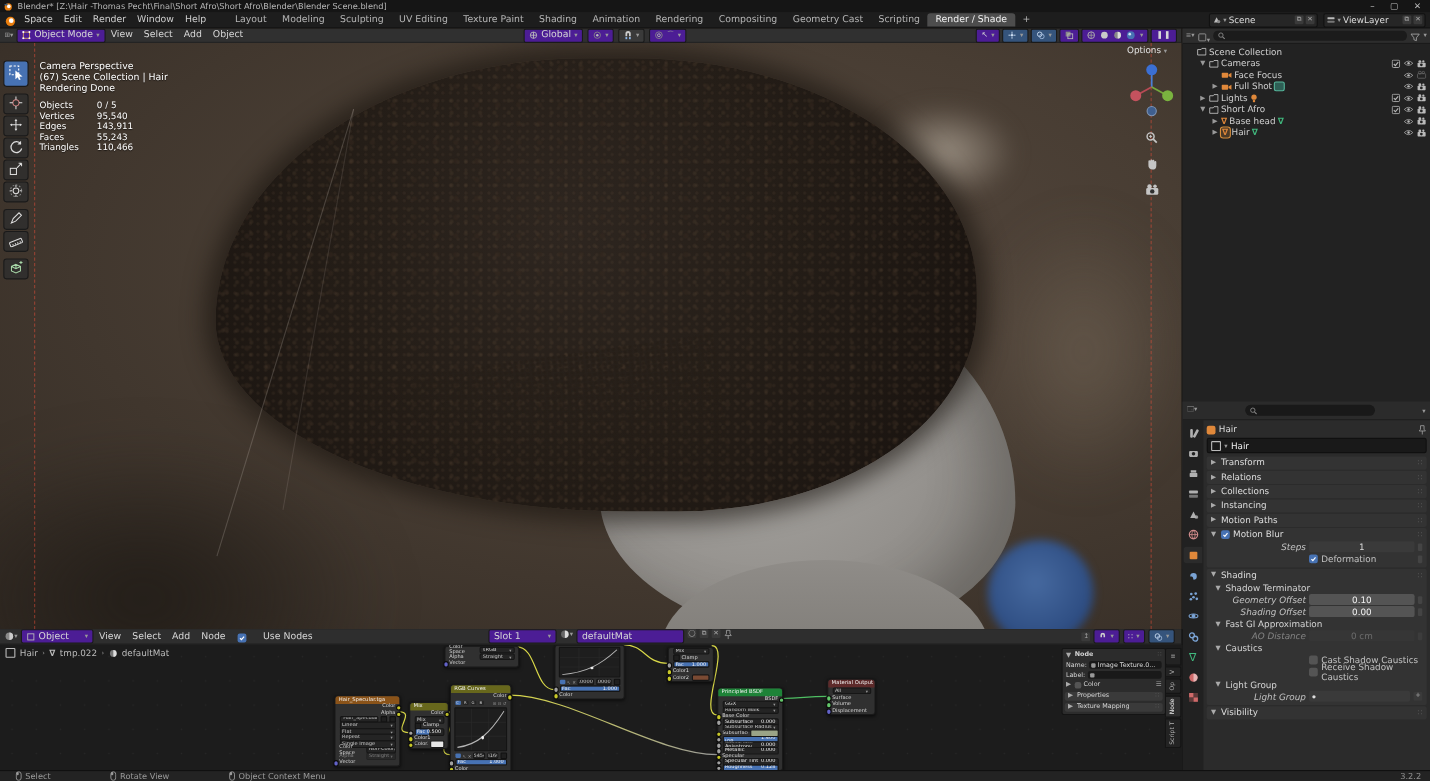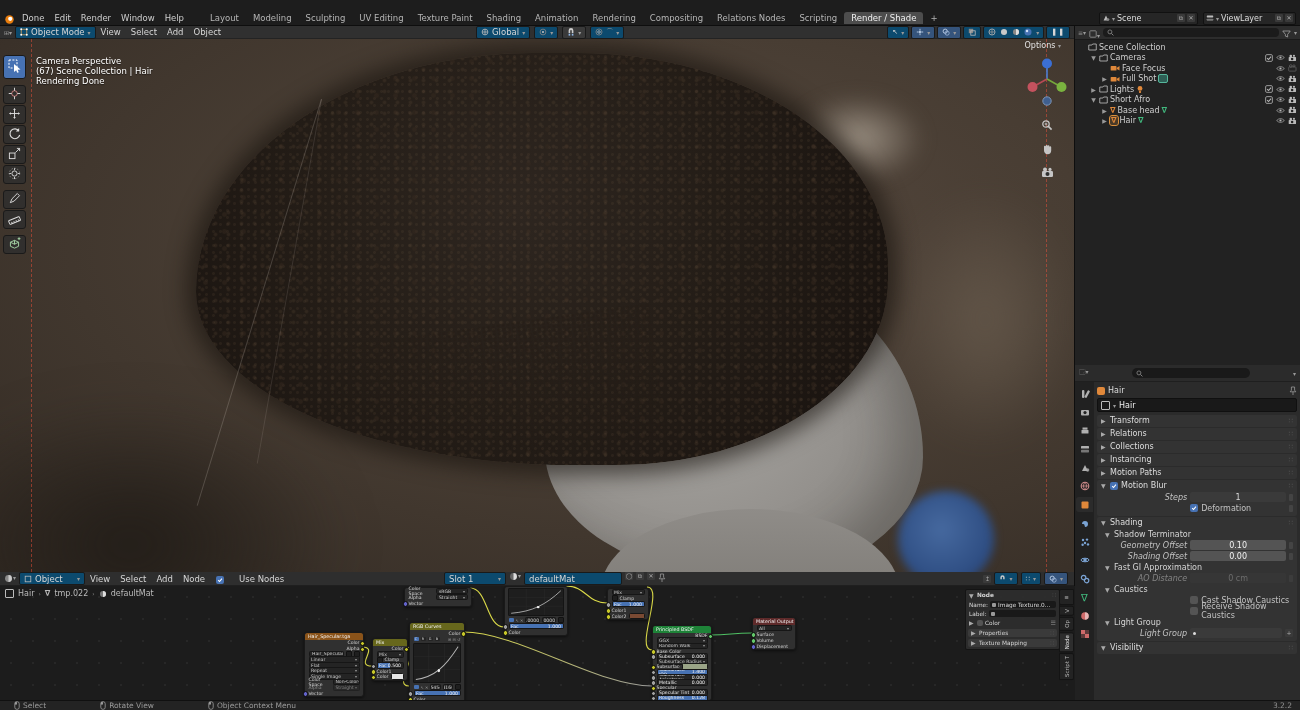--- a/index.html
+++ b/index.html
@@ -18,21 +18,21 @@
   .wtab{padding:1px 7px;color:#b5b5b5;border-radius:3px 3px 0 0;}
   .wtab.active{background:#4d4d4d;color:#f0f0f0;}
   .idblock{display:flex;align-items:center;background:#262626;border:1px solid #111;border-radius:2px;height:11px;
            padding:0 2px;gap:2px;font-size:8px;color:#ddd;}
   .mini{display:inline-block;width:8px;height:8px;background:#3a3a3a;border-radius:1px;text-align:center;line-height:8px;font-size:6px;color:#aaa;}
   
   .viewport{position:absolute;left:0;top:26px;width:1075px;height:546px;background:#322b25;overflow:hidden;border-right:1px solid #0e0e0e;box-sizing:border-box;}
   .vp-header{position:absolute;left:0;top:0;width:100%;height:13px;background:#303030;display:flex;align-items:center;
              font-size:8.5px;color:#d6d6d6;z-index:30;border-bottom:1px solid #232323;box-sizing:border-box;}
   .vp-header .menu{padding:0 5px;}
-  .field{display:flex;align-items:center;background:#0c4a6e;border:1px solid #1a1a1a;border-radius:2px;height:11px;padding:0 4px;gap:3px;}
+  .field{display:flex;align-items:center;background:#4c1d95;border:1px solid #1a1a1a;border-radius:2px;height:11px;padding:0 4px;gap:3px;}
   .caret{font-size:6px;color:#999;}
   .vp-canvas{position:absolute;left:0;top:13px;width:1075px;height:533px;overflow:hidden;
              background:radial-gradient(ellipse at 62% 38%,#55483e 0%,#483d33 45%,#332b24 100%);}
   .blob{position:absolute;border-radius:50%;}
   .camline{position:absolute;top:0;bottom:0;width:0;border-left:1px dashed rgba(255,82,60,.45);z-index:6;}
   .wline{position:absolute;width:1px;background:rgba(215,205,195,.22);transform-origin:top left;z-index:5;}
   .overlay-info{position:absolute;left:36px;top:17px;z-index:20;color:#fff;font-size:8.5px;line-height:10px;text-shadow:0 1px 1px rgba(0,0,0,.6);}
   .overlay-info table{border-collapse:collapse;margin-top:5px;font-size:8px;line-height:9.5px;}
   .overlay-info td{padding:0;}
   .overlay-info td:first-child{width:52px;}
@@ -111,38 +111,51 @@
   .statusbar{position:absolute;left:0;top:700px;width:100%;height:10px;background:#232323;border-top:1px solid #101010;
              display:flex;align-items:center;font-size:7.5px;color:#9a9a9a;box-sizing:border-box;}
   .hint{display:flex;align-items:center;gap:3px;}
   .sb-version{margin-left:auto;padding-right:8px;color:#8f8f8f;}
 </style>
 </head>
 <body>
 
 <div class="app">
 
+  <div class="titlebar">
+    <svg class="ic" width="9" height="9" viewBox="0 0 12 12">
+        <circle cx="6" cy="7" r="4.4" fill="#e87d0d"></circle>
+        <circle cx="6.7" cy="6.4" r="2.2" fill="#fff"></circle>
+        <path d="M0.5 4.5 L6 2.5 L4 5.5Z" fill="#2d5a87"></path>
+      </svg>
+    <span>Blender* [Z:\Hair  -Thomas Pecht\Final\Short Afro\Short Afro\Blender\Blender Scene.blend]</span>
+    <div class="winbtns">
+      <span>–</span>
+      <span>▢</span>
+      <span>✕</span>
+    </div>
+  </div>
 
   <div class="menubar">
     <svg class="ic" width="11" height="11" viewBox="0 0 12 12" style="margin:0 2px 0 4px">
         <circle cx="6" cy="7" r="4.6" fill="#e87d0d"></circle>
         <circle cx="6.8" cy="6.3" r="2.3" fill="#fff"></circle>
       </svg>
-    <span id="main-menus"><span class="menu">Done</span><span class="menu">Edit</span><span class="menu">Render</span><span class="menu">Window</span><span class="menu">Help</span></span>
+    <span id="main-menus"><span class="menu">Space</span><span class="menu">Edit</span><span class="menu">Render</span><span class="menu">Window</span><span class="menu">Help</span></span>
     <span class="wtabs" id="workspace-tabs">
         <span class="wtab">Layout</span>
         <span class="wtab">Modeling</span>
         <span class="wtab">Sculpting</span>
         <span class="wtab">UV Editing</span>
         <span class="wtab">Texture Paint</span>
         <span class="wtab">Shading</span>
         <span class="wtab">Animation</span>
         <span class="wtab">Rendering</span>
         <span class="wtab">Compositing</span>
-        <span class="wtab">Relations Nodes</span>
+        <span class="wtab">Geometry Cast</span>
         <span class="wtab">Scripting</span>
         <span class="wtab active">Render / Shade</span>
         <span class="wtab">+</span>
       </span>
     <span style="margin-left:auto;display:flex;gap:5px;padding-right:4px;align-items:center">
       <span class="idblock">
         <svg class="ic" width="8" height="8" viewBox="0 0 10 10">
             <path d="M2 8 L5 2 L8 8Z" fill="#bbb"></path>
             <circle cx="7.4" cy="7" r="1.8" fill="#888"></circle>
           </svg>
@@ -284,20 +297,44 @@
 
       <div class="camline" style="left:31px"></div>
       <div class="camline" style="left:1046px"></div>
 
       <div class="overlay-info">
         <div id="ov-lines">
             <div>Camera Perspective</div>
             <div>(67) Scene Collection | Hair</div>
             <div>Rendering Done</div>
           </div>
+        <table id="ov-stats">
+            <tbody>
+              <tr>
+                <td>Objects</td>
+                <td>0 / 5</td>
+              </tr>
+              <tr>
+                <td>Vertices</td>
+                <td>95,540</td>
+              </tr>
+              <tr>
+                <td>Edges</td>
+                <td>143,911</td>
+              </tr>
+              <tr>
+                <td>Faces</td>
+                <td>55,243</td>
+              </tr>
+              <tr>
+                <td>Triangles</td>
+                <td>110,466</td>
+              </tr>
+            </tbody>
+          </table>
       </div>
       <div class="options-lbl"><span>Options</span> <span class="caret">▾</span></div>
 
       <div class="vp-right">
         <svg width="44" height="54" viewBox="0 0 44 54">
           <line x1="22" y1="24" x2="22" y2="10" stroke="#4a7fd6" stroke-width="1.6"></line>
           <line x1="22" y1="24" x2="9.5" y2="31" stroke="#b84a55" stroke-width="1.6"></line>
           <line x1="22" y1="24" x2="34.5" y2="31" stroke="#76a83c" stroke-width="1.6"></line>
           <circle cx="22" cy="8.5" r="5" fill="#3b6fd4"></circle>
           <circle cx="7.5" cy="32" r="5" fill="#c4525e"></circle>

